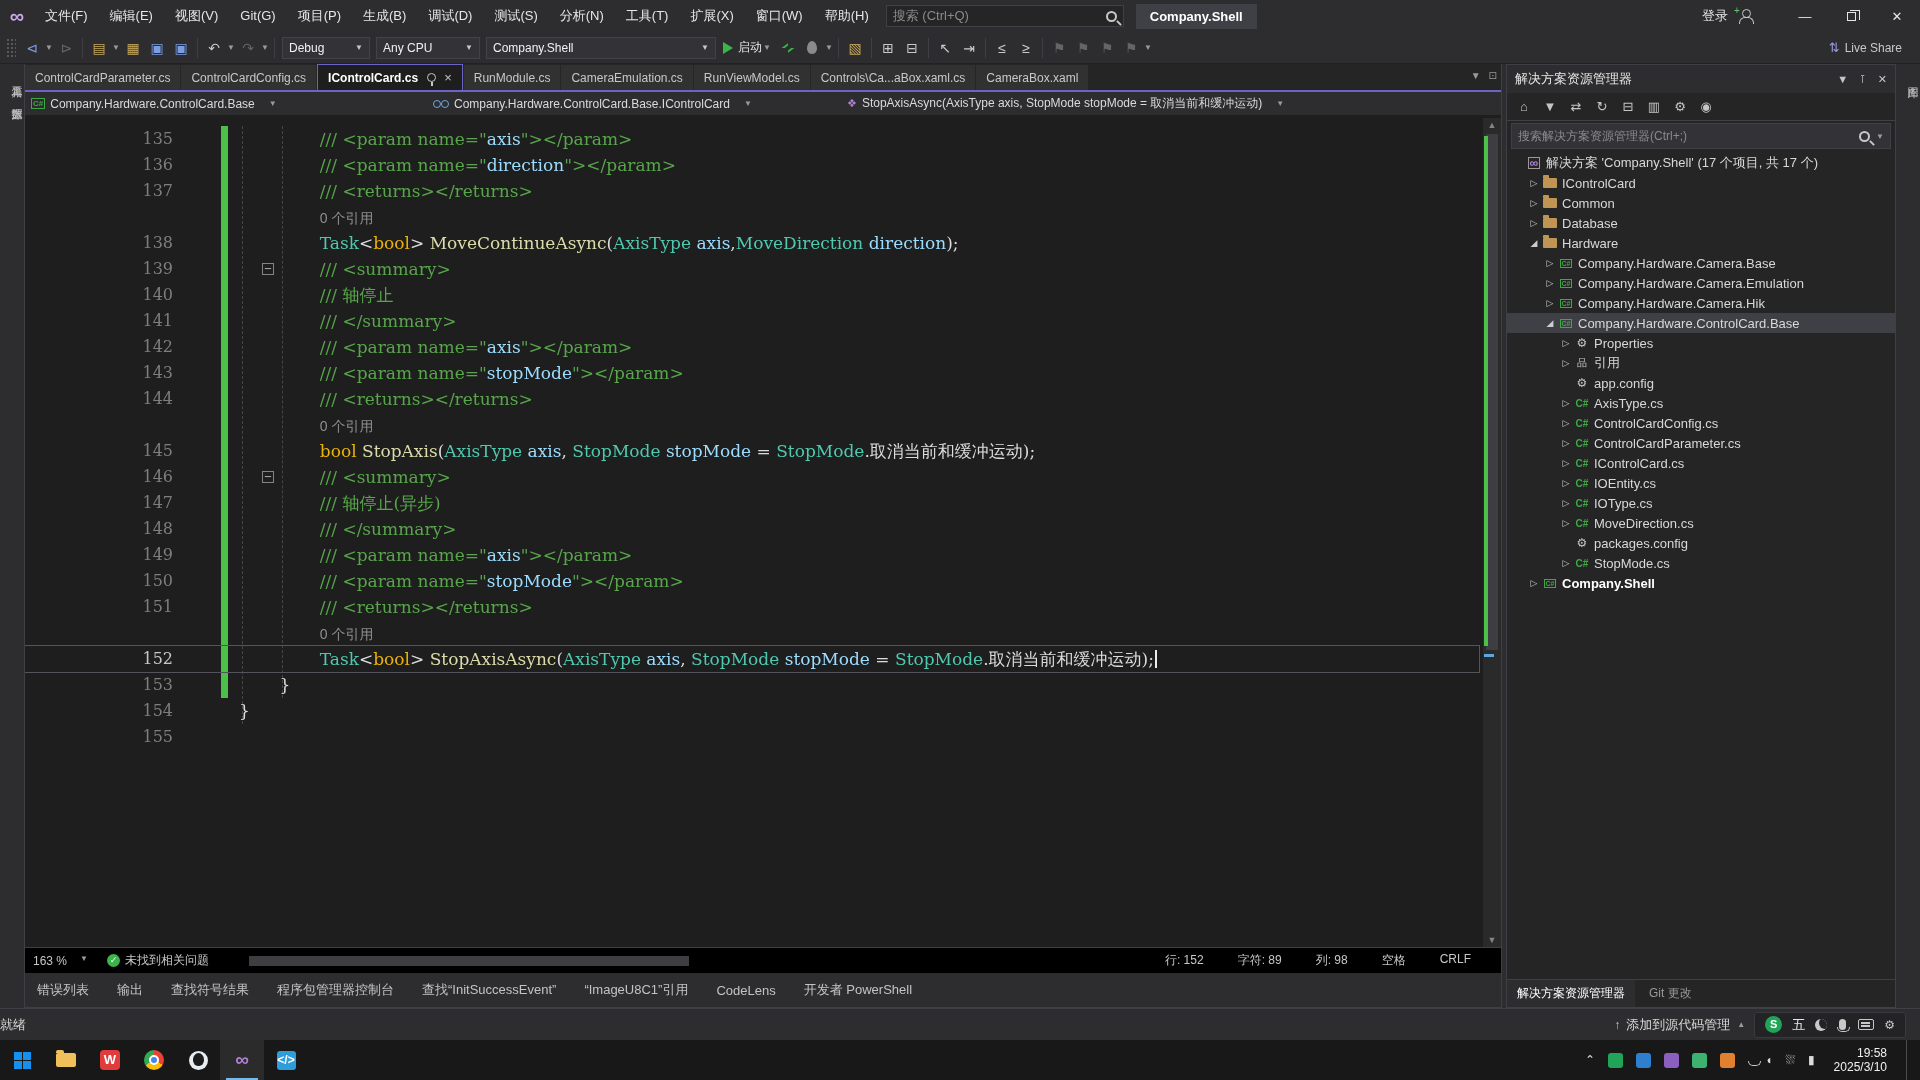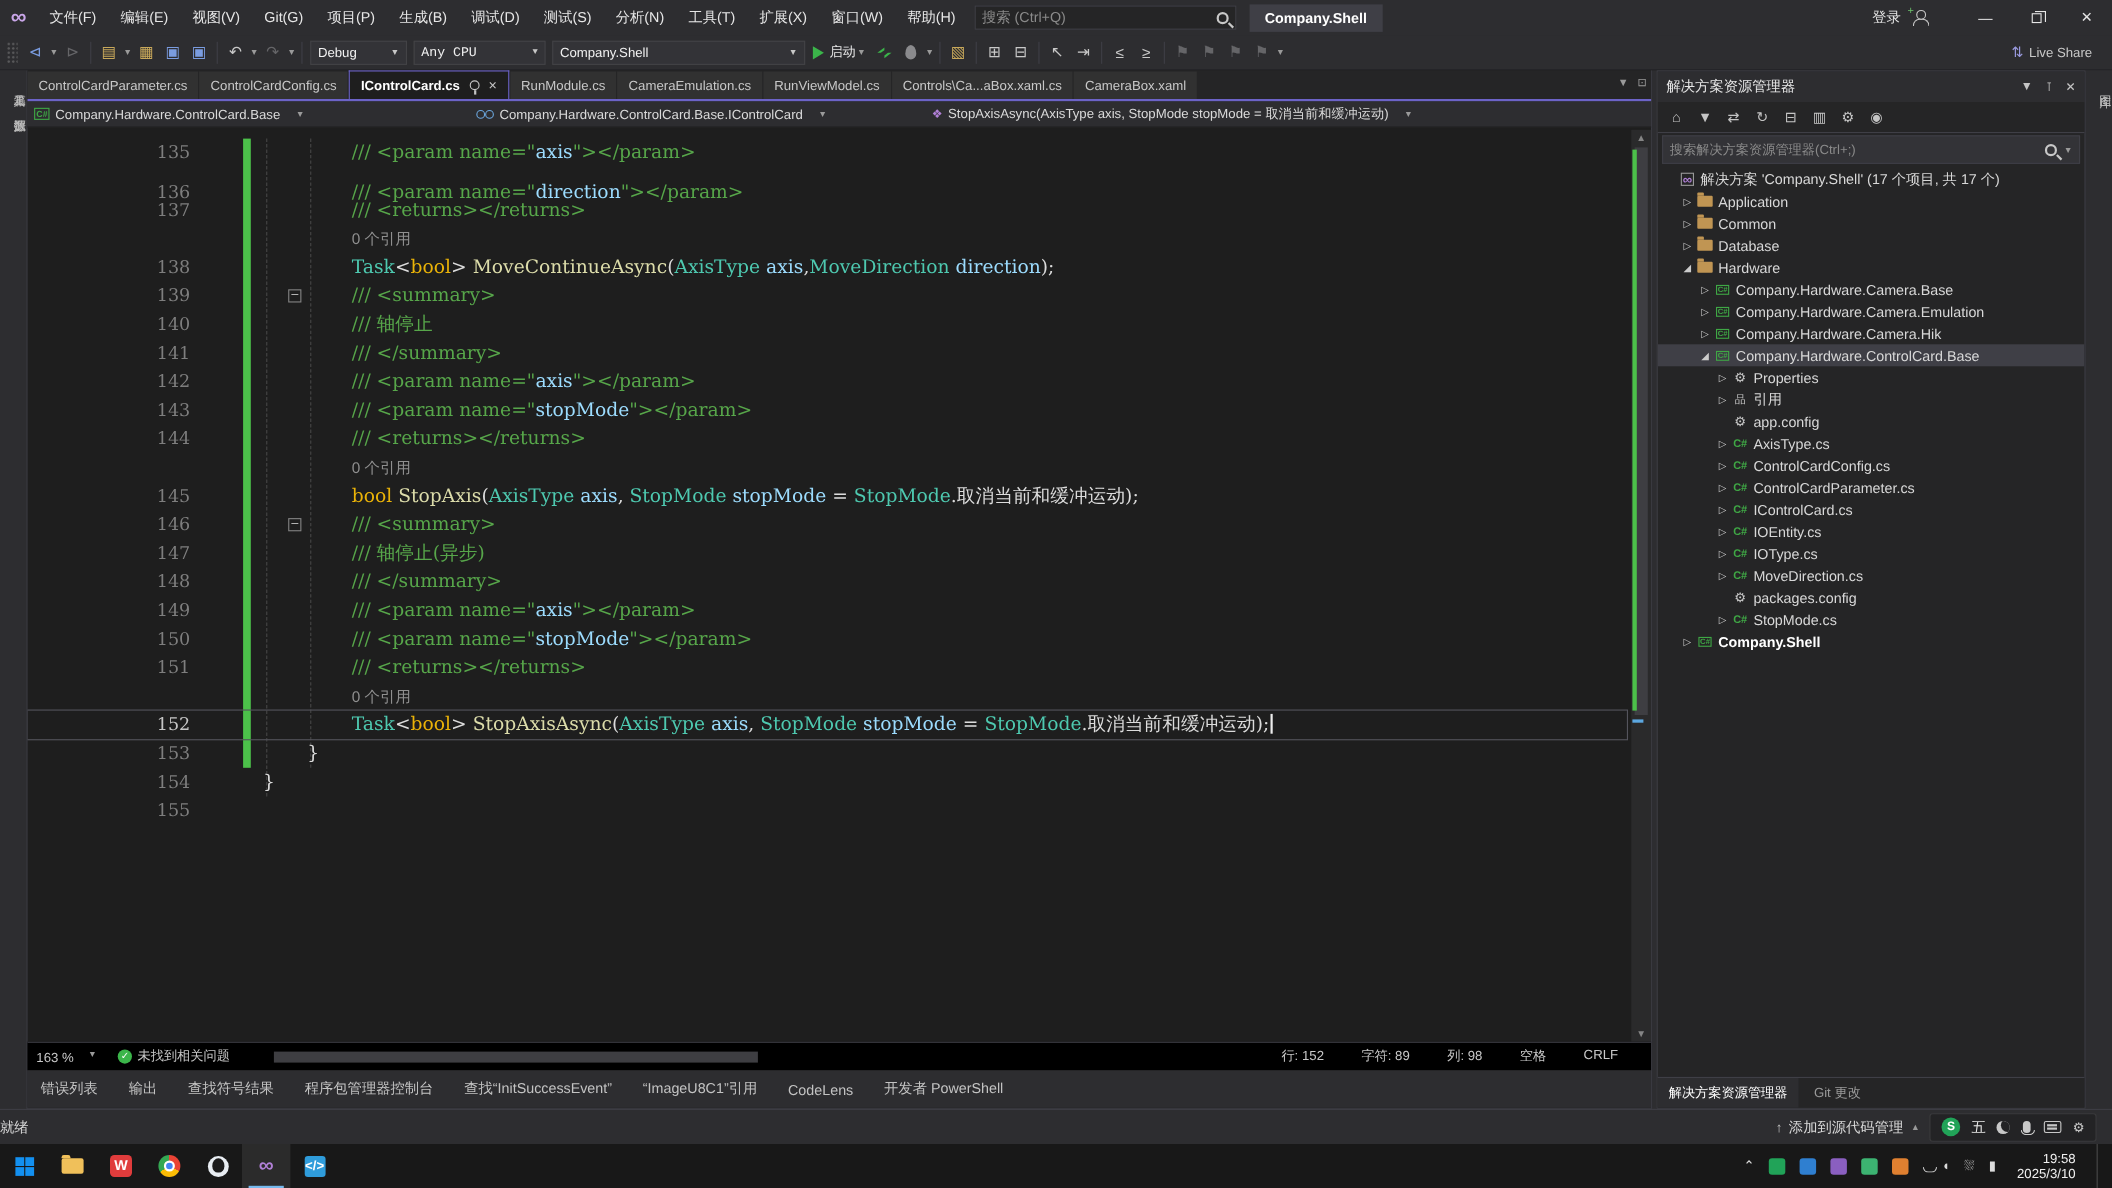--- a/index.html
+++ b/index.html
@@ -44,21 +44,21 @@
   .tbico { width:24px; height:24px; display:flex; align-items:center; justify-content:center;
     color:#C8C8C8; font-size:14px; }
   .tbico.dim { color:#656568; }
   .tbico.gold { color:#C8A85A; }
   .tbico.blue { color:#7A9CE0; }
   .tbsep { width:1px; height:20px; background:#3F3F46; margin:0 4px; }
   .ddcaret { color:#9A9A9A; font-size:8px; width:10px; text-align:center; }
   .combo { height:22px; background:#333337; border:1px solid #434346; color:#F1F1F1;
     display:flex; align-items:center; padding:0 6px; margin:0 3px; }
   .combo .ccaret { margin-left:auto; color:#C8C8C8; font-size:8px; padding-left:10px; }
-  .combo.w1 { width:88px; } .combo.w2 { width:120px;font-family:Liberation Mono, monospace; } .combo.w3 { width:230px; }
+  .combo.w1 { width:88px; } .combo.w2 { width:104px; } .combo.w3 { width:230px; }
   .startbtn { display:flex; align-items:center; color:#E6E6E6; padding:0 4px; }
   .playsolid { width:0; height:0; border-left:10px solid #3BB54A; border-top:6px solid transparent;
     border-bottom:6px solid transparent; margin-right:5px; }
   .playhollow { width:8px; height:8px; border:2px solid #3BB54A; border-top:2px solid transparent;
     border-bottom:2px solid transparent; transform:rotate(45deg) skew(-8deg,-8deg); margin:0 8px; }
   .flame { width:10px; height:13px; background:#8A8A8D; border-radius:50% 50% 50% 50%/60% 60% 40% 40%; }
   .liveshare { margin-left:auto; margin-right:18px; display:flex; align-items:center; color:#C8C8C8; }
   .liveshare .lsico { color:#9A9ADF; margin-right:5px; font-size:13px; }
 
   
@@ -375,21 +375,21 @@
           <span class="blbl">StopAxisAsync(AxisType axis, StopMode stopMode = 取消当前和缓冲运动)</span>
           <span class="bcaret">▼</span>
         </div>
       </div>
     <div id="code">
       <div id="chgbar"></div>
       <div class="guide" style="left:217px; height:598px;"></div>
       <div class="guide" style="left:257px; height:572px;"></div>
       <div id="coderows">
           <div class="row" style="top: 8px;"><span class="ln">135</span><span class="txt" style="padding-left: 80.8px;"><span class="d">/// &lt;param name="</span><span class="v">axis</span><span class="d">"&gt;&lt;/param&gt;</span></span></div>
-          <div class="row" style="top: 44px;"><span class="ln">136</span><span class="txt" style="padding-left: 80.8px;"><span class="d">/// &lt;param name="</span><span class="v">direction</span><span class="d">"&gt;&lt;/param&gt;</span></span></div>
+          <div class="row" style="top: 34px;"><span class="ln">136</span><span class="txt" style="padding-left: 80.8px;"><span class="d">/// &lt;param name="</span><span class="v">direction</span><span class="d">"&gt;&lt;/param&gt;</span></span></div>
           <div class="row" style="top: 60px;"><span class="ln">137</span><span class="txt" style="padding-left: 80.8px;"><span class="d">/// &lt;returns&gt;&lt;/returns&gt;</span></span></div>
           <div class="row" style="top: 86px;"><span class="txt" style="padding-left: 80.8px;"><span class="clens">0 个引用</span></span></div>
           <div class="row" style="top: 112px;"><span class="ln">138</span><span class="txt" style="padding-left: 80.8px;"><span class="t">Task</span><span class="o">&lt;</span><span class="k">bool</span><span class="o">&gt; </span><span class="m">MoveContinueAsync</span><span class="o">(</span><span class="t">AxisType</span><span class="o"> </span><span class="p">axis</span><span class="o">,</span><span class="t">MoveDirection</span><span class="o"> </span><span class="p">direction</span><span class="o">);</span></span></div>
           <div class="row" style="top: 138px;"><span class="ln">139</span><span class="fold">−</span><span class="txt" style="padding-left: 80.8px;"><span class="d">/// &lt;summary&gt;</span></span></div>
           <div class="row" style="top: 164px;"><span class="ln">140</span><span class="txt" style="padding-left: 80.8px;"><span class="d">/// 轴停止</span></span></div>
           <div class="row" style="top: 190px;"><span class="ln">141</span><span class="txt" style="padding-left: 80.8px;"><span class="d">/// &lt;/summary&gt;</span></span></div>
           <div class="row" style="top: 216px;"><span class="ln">142</span><span class="txt" style="padding-left: 80.8px;"><span class="d">/// &lt;param name="</span><span class="v">axis</span><span class="d">"&gt;&lt;/param&gt;</span></span></div>
           <div class="row" style="top: 242px;"><span class="ln">143</span><span class="txt" style="padding-left: 80.8px;"><span class="d">/// &lt;param name="</span><span class="v">stopMode</span><span class="d">"&gt;&lt;/param&gt;</span></span></div>
           <div class="row" style="top: 268px;"><span class="ln">144</span><span class="txt" style="padding-left: 80.8px;"><span class="d">/// &lt;returns&gt;&lt;/returns&gt;</span></span></div>
           <div class="row" style="top: 294px;"><span class="txt" style="padding-left: 80.8px;"><span class="clens">0 个引用</span></span></div>
@@ -472,21 +472,21 @@
           <span class="ticon">
             <span class="ic-sol">∞</span>
           </span>
           <span class="tlabel">解决方案 'Company.Shell' (17 个项目, 共 17 个)</span>
         </div>
         <div class="trow" style="padding-left: 20px;">
           <span class="texp">▷</span>
           <span class="ticon">
             <span class="ic-folder"></span>
           </span>
-          <span class="tlabel">Application</span>
+          <span class="tlabel">IControlCard</span>
         </div>
         <div class="trow" style="padding-left: 20px;">
           <span class="texp">▷</span>
           <span class="ticon">
             <span class="ic-folder"></span>
           </span>
           <span class="tlabel">Common</span>
         </div>
         <div class="trow" style="padding-left: 20px;">
           <span class="texp">▷</span>

